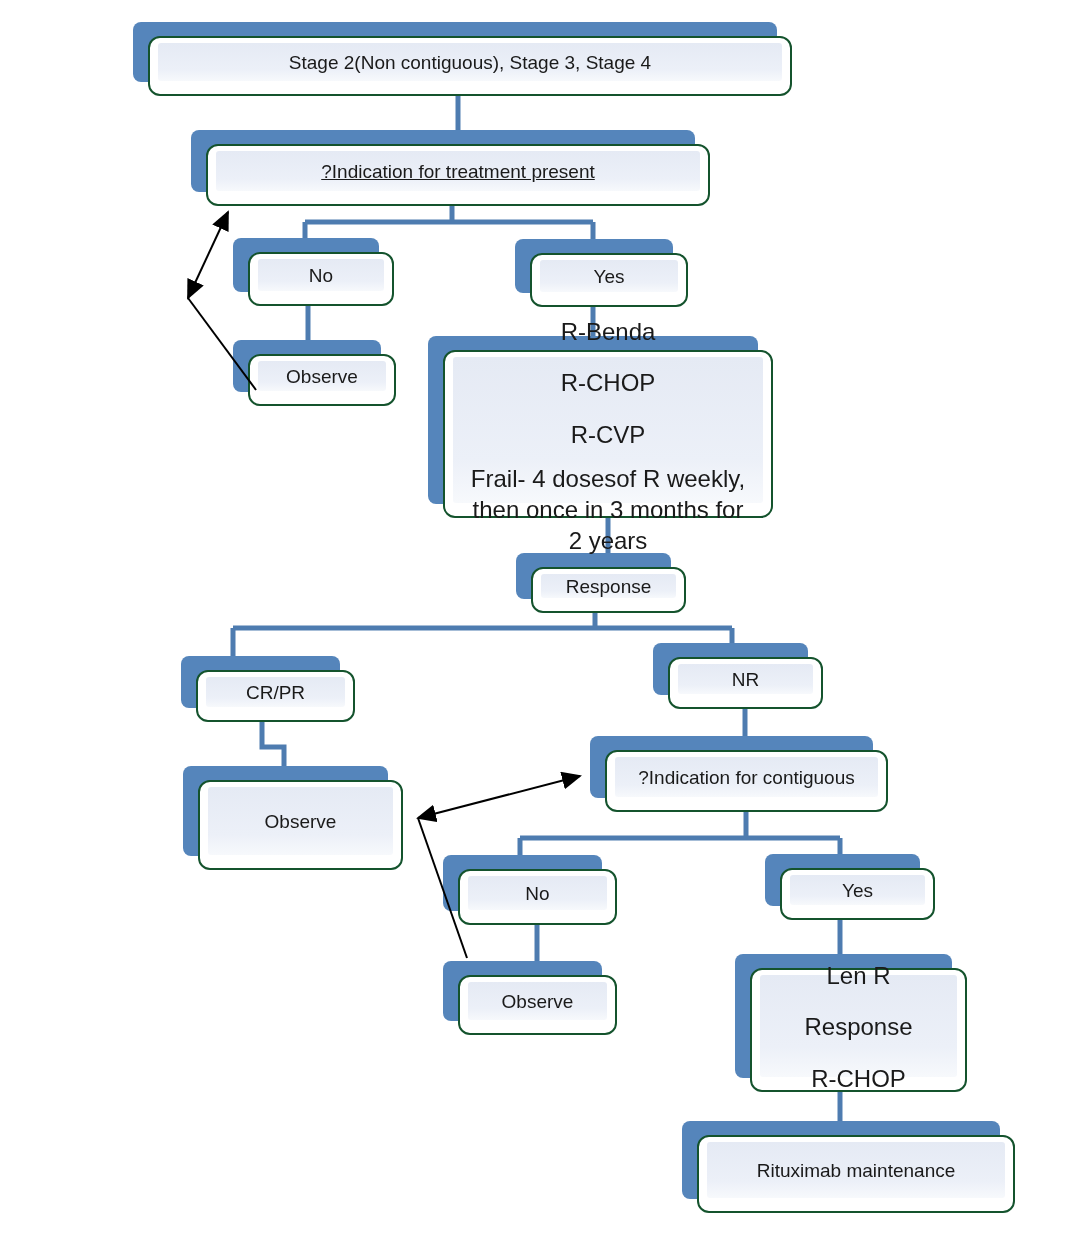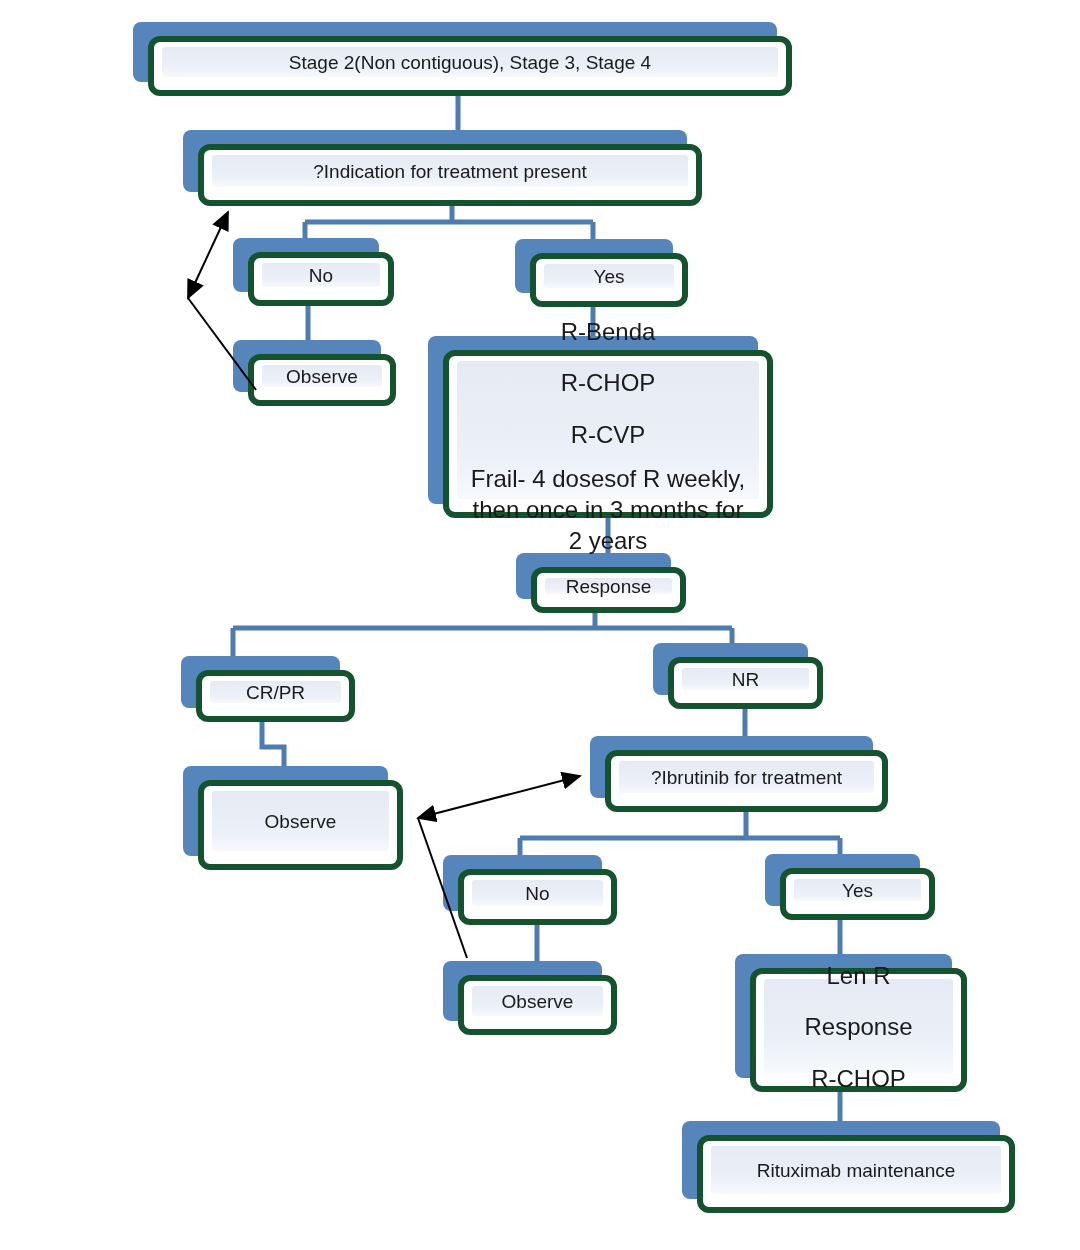--- a/index.html
+++ b/index.html
@@ -17,21 +17,21 @@
     position:absolute;left:-15px;top:-14px;
     width:100%;height:100%;
     background:#5585BB;
     border-radius:8px;
   }
   .node .face{
     position:relative;
     width:100%;height:100%;
     box-sizing:border-box;
     background:#fff;
-    border:6px solid #14532d;
+    border:2px solid #14532d;
     border-radius:12px;
     display:flex;align-items:center;justify-content:center;
   }
   .node .face::before{
     content:"";
     position:absolute;left:8px;right:8px;top:5px;bottom:13px;
     background:linear-gradient(180deg,#e5eaf4 0%,#ecf0f8 70%,#f7f9fc 100%);
     border-radius:3px;
   }
   .label{
@@ -69,21 +69,21 @@
     </g>
   </svg>
 
   <div class="node" style="left:148px;top:36px;width:644px;height:60px;">
     <div class="shadow"></div>
     <div class="face">
         <div class="label">Stage 2(Non contiguous), Stage 3, Stage 4</div>
       </div>
   </div>
 
-  <div class="node" style="left:198px;top:144px;width:504px;height:62px;">
+  <div class="node" style="left:206px;top:144px;width:504px;height:62px;text-decoration:underline;">
     <div class="shadow"></div>
     <div class="face">
         <div class="label">?Indication for treatment present</div>
       </div>
   </div>
 
   <div class="node" style="left:248px;top:252px;width:146px;height:54px;">
     <div class="shadow"></div>
     <div class="face">
         <div class="label">No</div>
@@ -133,21 +133,21 @@
   <div class="node" style="left:196px;top:670px;width:159px;height:52px;">
     <div class="shadow"></div>
     <div class="face">
         <div class="label">CR/PR</div>
       </div>
   </div>
 
   <div class="node" style="left:605px;top:750px;width:283px;height:62px;">
     <div class="shadow"></div>
     <div class="face">
-        <div class="label">?Ibrutinib for treatment</div>
+        <div class="label">?Indication for contiguous</div>
       </div>
   </div>
 
   <div class="node" style="left:198px;top:780px;width:205px;height:90px;">
     <div class="shadow"></div>
     <div class="face">
         <div class="label">Observe</div>
       </div>
   </div>
 

